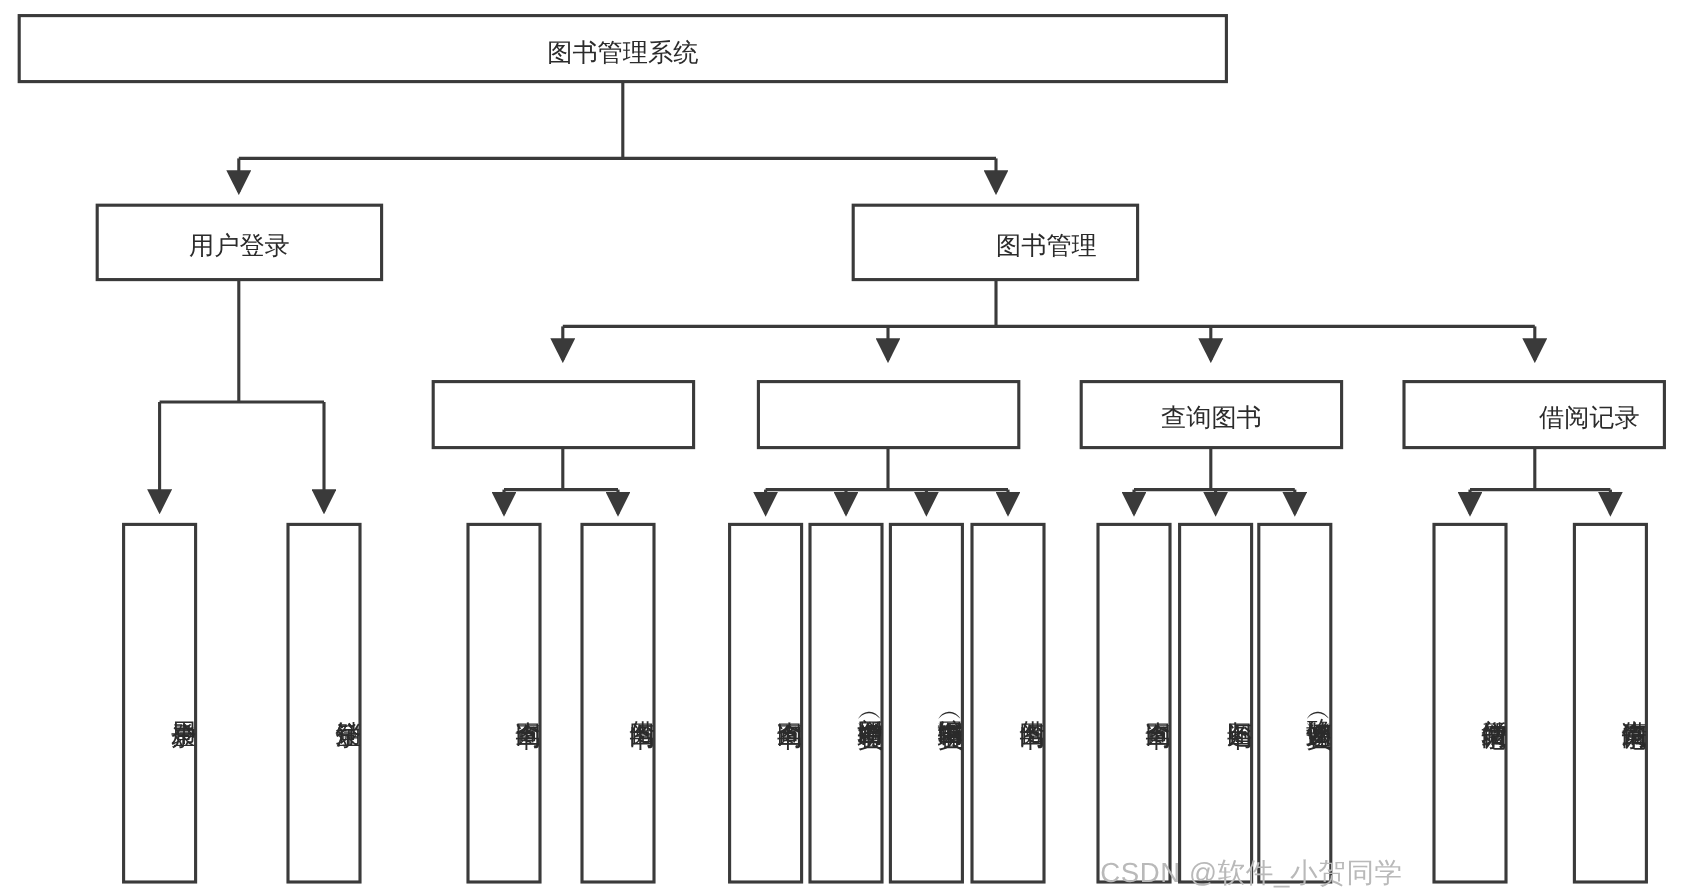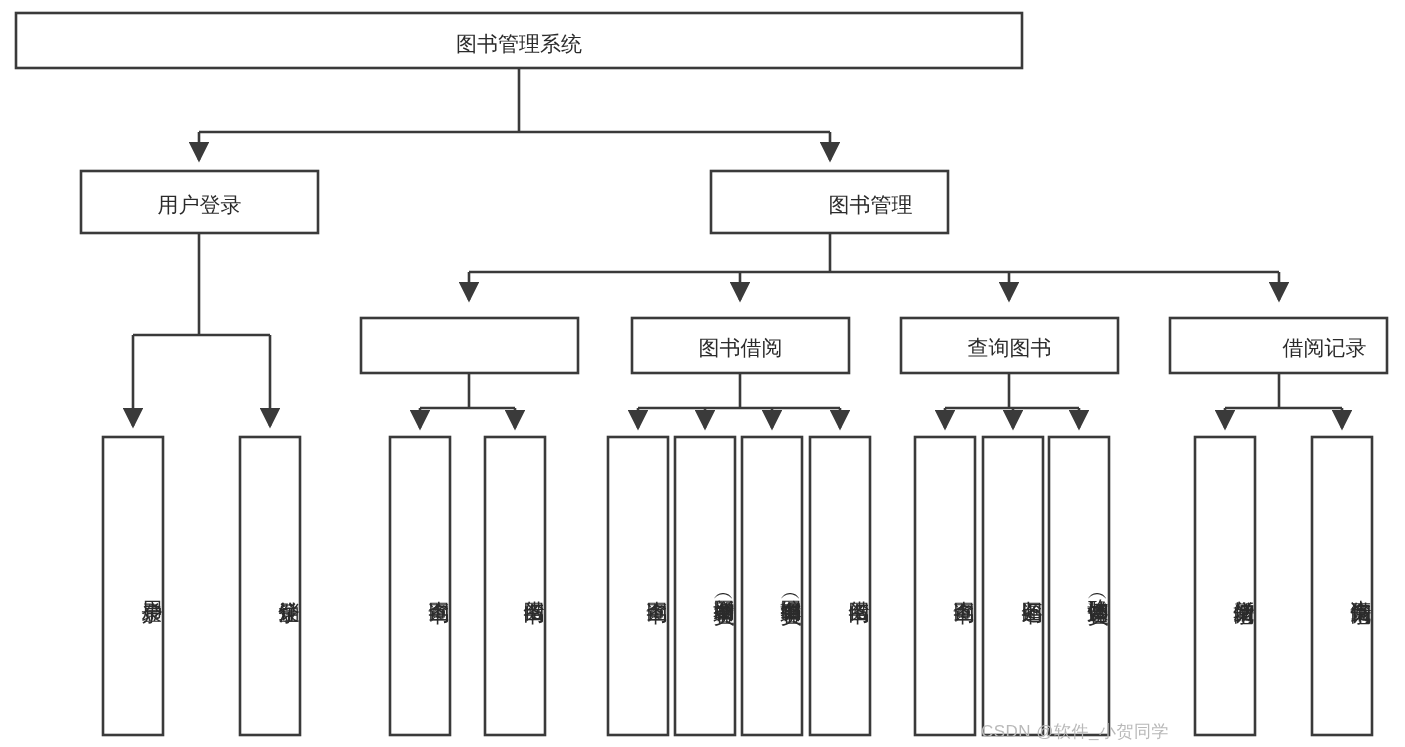--- a/index.html
+++ b/index.html
@@ -40,21 +40,21 @@
     stroke-linecap: butt;
   }
   .arrow-head {
     fill: #3a3a3a;
   }
   .watermark {
     position: absolute;
     right: 8px;
     bottom: 4px;
     font-family: "Liberation Sans", "DejaVu Sans", sans-serif;
-    font-size: 17px;
+    font-size: 23px;
     color: #b9b9b9;
     white-space: nowrap;
     letter-spacing: 0.5px;
   }
   
   .vlabel {
     position: absolute;
     writing-mode: vertical-rl;
     text-orientation: upright;
     font-family: "Liberation Sans", "DejaVu Sans", sans-serif;
@@ -167,23 +167,22 @@
     <rect class="node-box" x="983" y="437" width="60" height="298"></rect>
     <rect class="node-box" x="1049" y="437" width="60" height="298"></rect>
 
     <rect class="node-box" x="1195" y="437" width="60" height="298"></rect>
     <rect class="node-box" x="1312" y="437" width="60" height="298"></rect>
   </svg>
 
   <div class="hlabel" style="left:16px; top:30px; width:1006px;">图书管理系统</div>
 
   <div class="hlabel" style="left:81px; top:191px; width:237px;">用户登录</div>
-  <div class="hlabel" style="left:752px; top:191px; width:237px;">图书管理</div>
-
-  <div class="hlabel" style="left:632px; top:334px; width:217px;">图书借阅</div>
+  <div class="hlabel" style="left:677px; top:191px; width:237px;text-align:right;">图书管理</div>
+
   <div class="hlabel" style="left:901px; top:334px; width:217px;">查询图书</div>
   <div class="hlabel" style="left:1170px; top:334px; width:217px;padding-left:46px;">借阅记录</div>
 
   <div class="vlabel" style="left: 103px; top: 437px; width: 60px; height: 298px; padding-top: 0px;">用户登录</div>
   <div class="vlabel" style="left: 240px; top: 437px; width: 60px; height: 298px; padding-top: 0px;">注销登录</div>
 
   <div class="vlabel" style="left: 390px; top: 437px; width: 60px; height: 298px; padding-top: 0px;">查询图书</div>
   <div class="vlabel" style="left: 485px; top: 437px; width: 60px; height: 298px; padding-top: 0px;">借阅图书</div>
 
   <div class="vlabel" style="left: 608px; top: 437px; width: 60px; height: 298px; padding-top: 0px;">查询图书</div>

